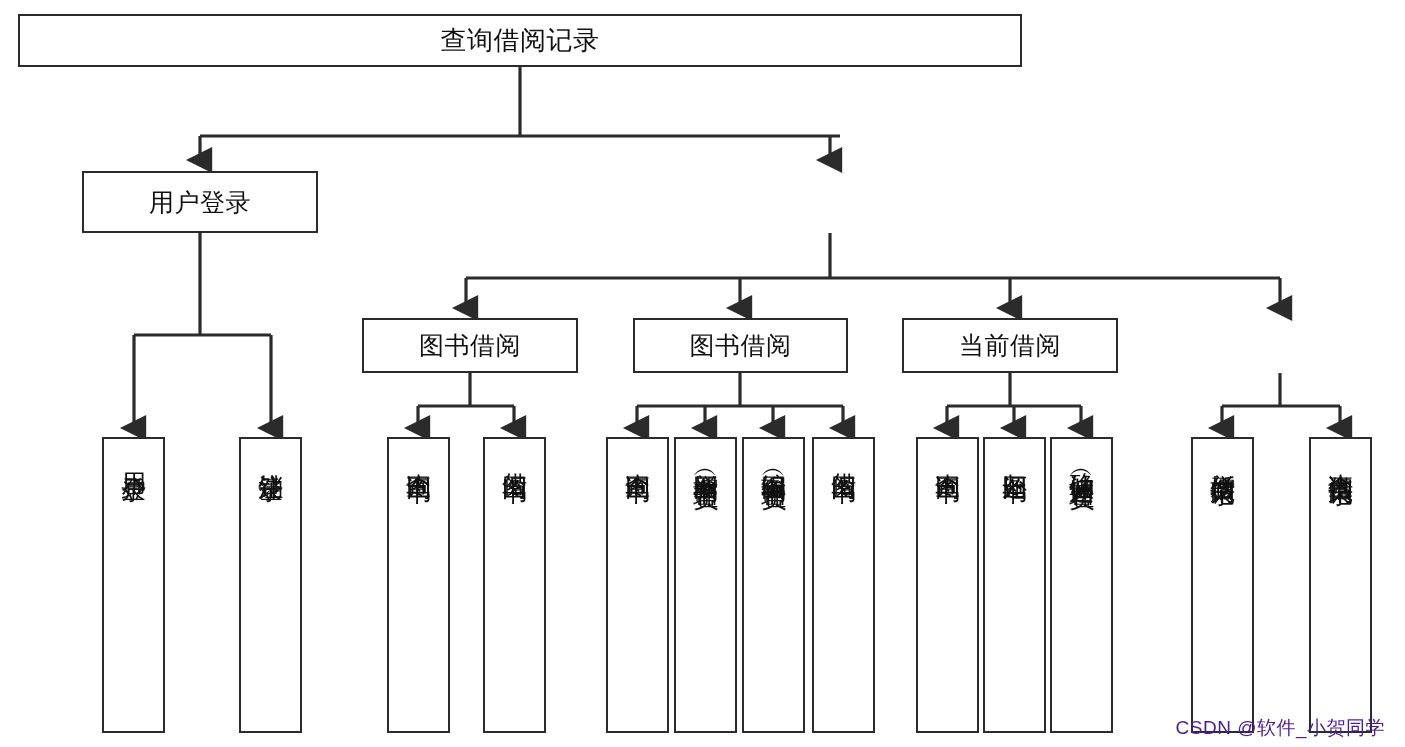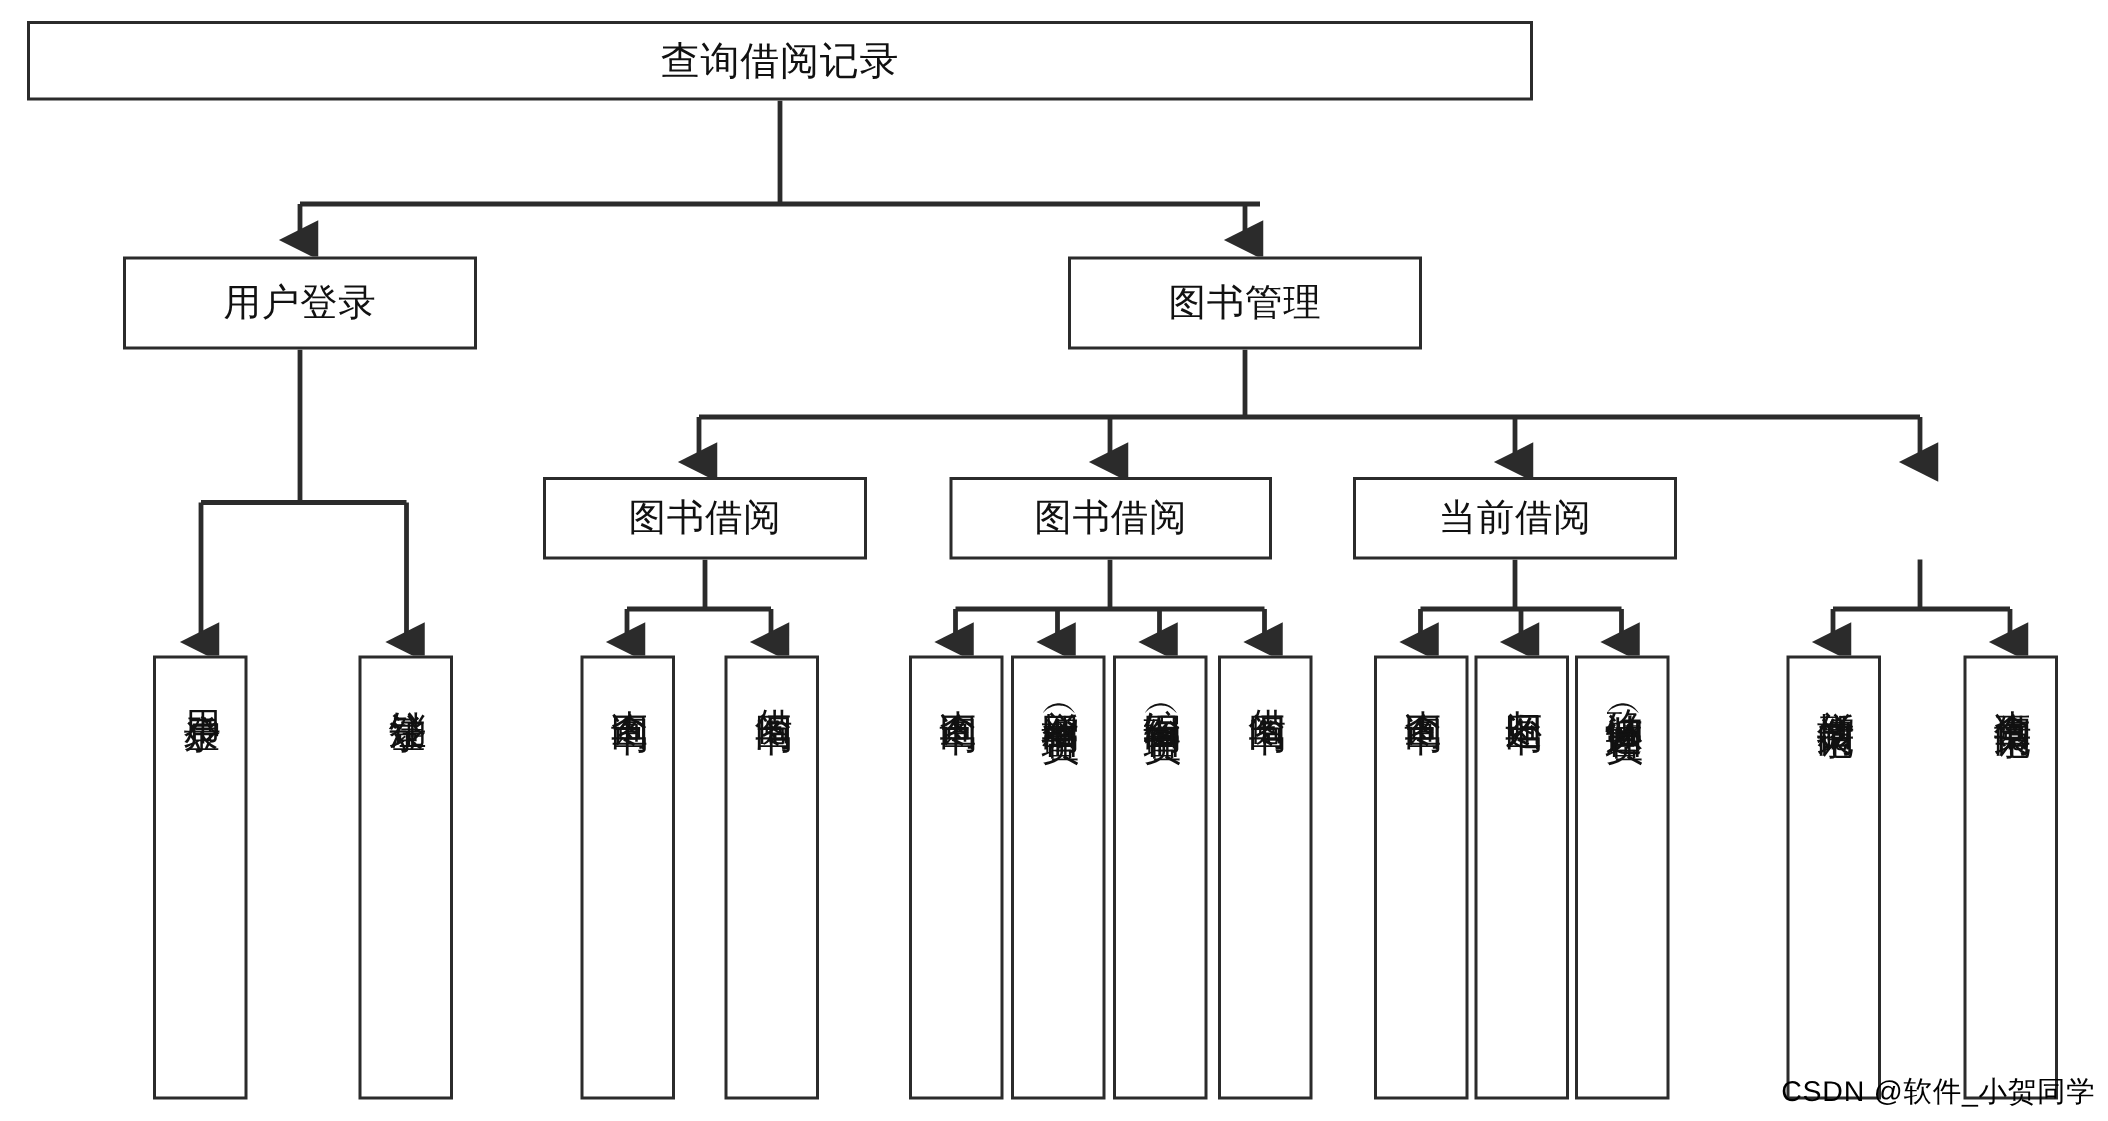--- a/index.html
+++ b/index.html
@@ -54,24 +54,24 @@
     writing-mode: vertical-rl;
     text-orientation: upright;
     font-size: 25px;
     line-height: 1.1;
     letter-spacing: 2px;
     white-space: nowrap;
   }
   .node.root .node-label { font-size: 26px; }
   #watermark {
     position: absolute;
-    right: 8px;
+    right: 20px;
     bottom: 6px;
     font-size: 19px;
-    color: #000000;
+    color: #4c1d95;
     letter-spacing: 0.5px;
     white-space: nowrap;
   }
 </style>
 </head>
 <body>
 
 <div id="canvas">
 
   <svg id="edges" viewBox="0 0 1405 747" xmlns="http://www.w3.org/2000/svg">
@@ -124,23 +124,20 @@
     </g>
   </svg>
 
   <div class="node horizontal root" style="left:18px; top:14px; width:1004px; height:53px;">
     <span class="node-label">查询借阅记录</span>
   </div>
 
   <div class="node horizontal" style="left:82px; top:171px; width:236px; height:62px;">
     <span class="node-label">用户登录</span>
   </div>
-  <div class="node horizontal" style="left:712px; top:171px; width:236px; height:62px;">
-    <span class="node-label">图书管理</span>
-  </div>
 
   <div class="node horizontal" style="left:362px; top:318px; width:216px; height:55px;">
     <span class="node-label">图书借阅</span>
   </div>
   <div class="node horizontal" style="left:633px; top:318px; width:215px; height:55px;">
     <span class="node-label">图书借阅</span>
   </div>
   <div class="node horizontal" style="left:902px; top:318px; width:216px; height:55px;">
     <span class="node-label">当前借阅</span>
   </div>

